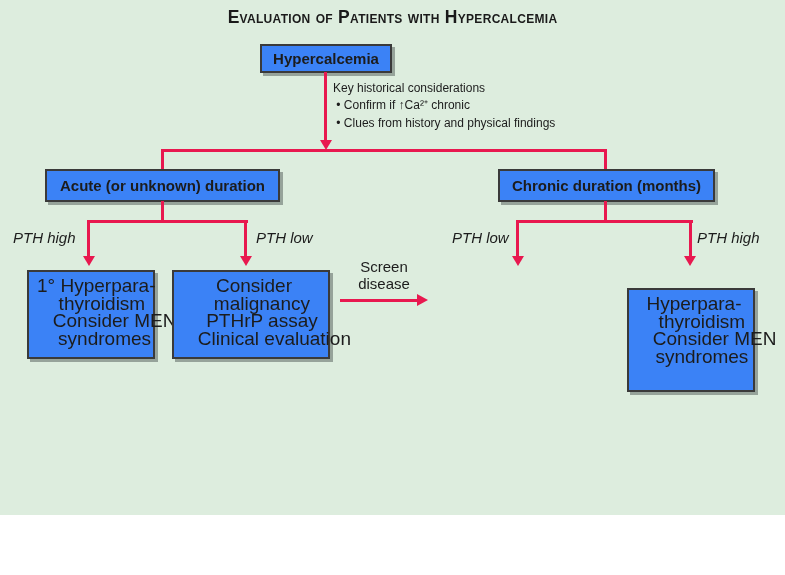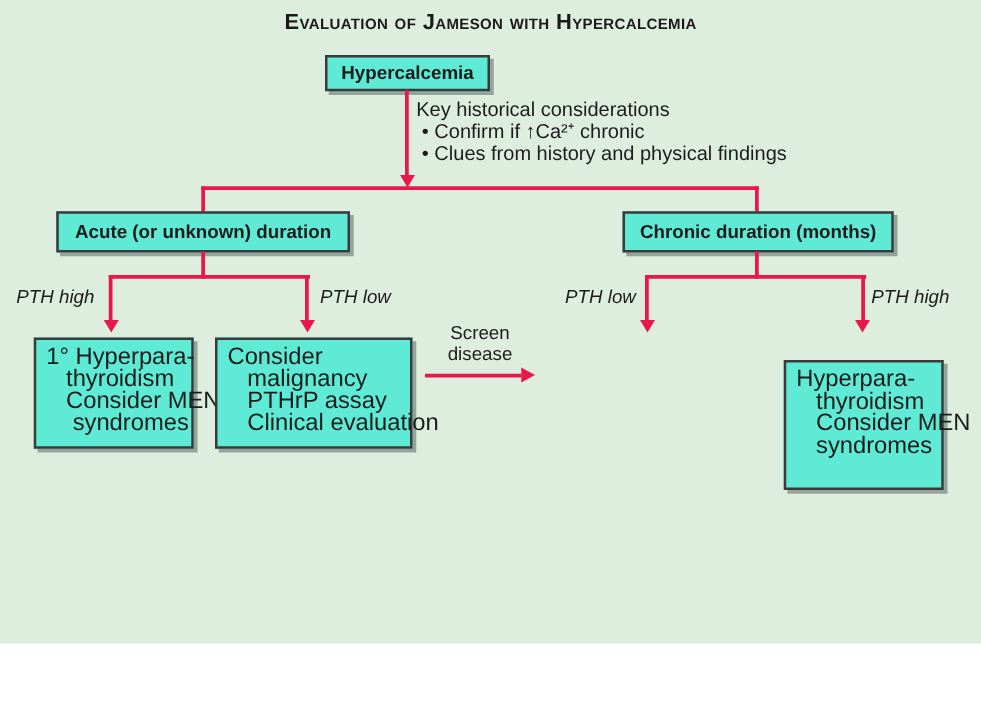--- a/index.html
+++ b/index.html
@@ -6,27 +6,27 @@
   #stage{
     position:relative;width:785px;height:575px;background:#fff;overflow:hidden;
     font-family:"Liberation Sans",sans-serif;color:#1c1c1c;
   }
   .panel{position:absolute;left:0;top:0;width:785px;height:515px;background:var(--background,#ddedde);}
   .fig-title{
     position:absolute;left:0;top:7px;width:785px;text-align:center;
     font-variant:small-caps;font-weight:bold;font-size:17.5px;letter-spacing:.3px;color:#1a1a1a;
   }
   .node{
-    position:absolute;background:#5eead4;border:2px solid var(--box_border,#3a3a3a);
-    box-shadow:3px 3px 0 var(--shadow,#96a39a);box-sizing:border-box;
+    position:absolute;background:#3b82f6;border:2px solid var(--box_border,#3a3a3a);
+    box-shadow:3px 3px 0 var(--shadow,#96a39a);box-sizing:border-box;text-align:center;
   }
   .node.bold{display:flex;align-items:center;justify-content:center;
     font-weight:bold;font-size:15px;white-space:nowrap;}
   .node.list{font-size:19px;line-height:17.5px;white-space:pre;padding:5px 2px 2px 8px;}
-  .note{position:absolute;font-size:16px;line-height:17.3px;white-space:pre;}
+  .note{position:absolute;font-size:12px;line-height:17.3px;white-space:pre;}
   .pth{position:absolute;font-style:italic;font-size:15px;white-space:nowrap;}
   .vline,.hline{position:absolute;background:var(--accent_red,#e8184f);}
   .vline{width:3px;}
   .hline{height:3px;}
   .arr-down{position:absolute;width:0;height:0;
     border-left:6px solid transparent;border-right:6px solid transparent;
     border-top:10px solid var(--accent_red,#e8184f);}
   .arr-right{position:absolute;width:0;height:0;
     border-top:6px solid transparent;border-bottom:6px solid transparent;
     border-left:11px solid var(--accent_red,#e8184f);}
@@ -36,21 +36,21 @@
     font-size:11.5px;line-height:14px;color:#101010;white-space:pre;
   }
 </style>
 </head>
 <body>
 
 <div id="stage">
 
   <div class="panel"></div>
 
-  <div class="fig-title">Evaluation of Jameson with Hypercalcemia</div>
+  <div class="fig-title">Evaluation of Patients with Hypercalcemia</div>
 
   <div class="node bold" style="left:260px;top:44px;width:132px;height:29px;">Hypercalcemia</div>
 
   <div class="vline" style="left:324px;top:72px;height:69px;"></div>
   <div class="arr-down" style="left:320px;top:140px;"></div>
 
   <div class="note" style="left:333px;top:80px;">Key historical considerations
  • Confirm if ↑Ca²⁺ chronic
  • Clues from history and physical findings</div>
 

